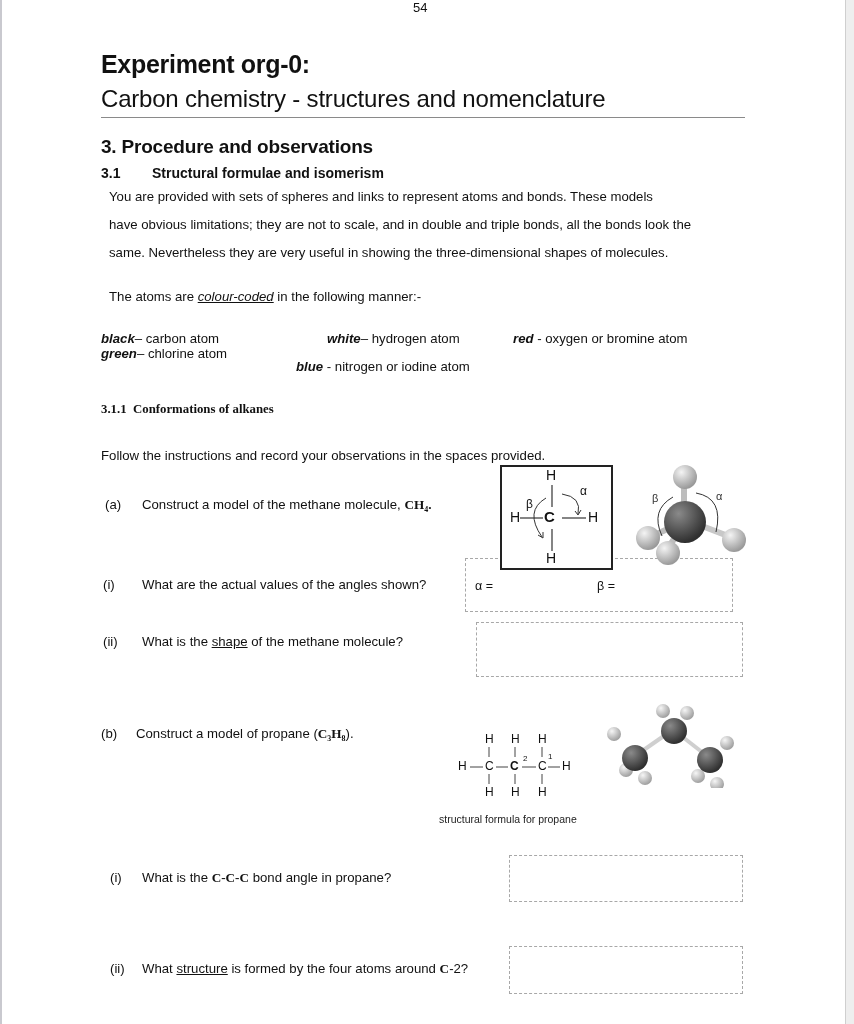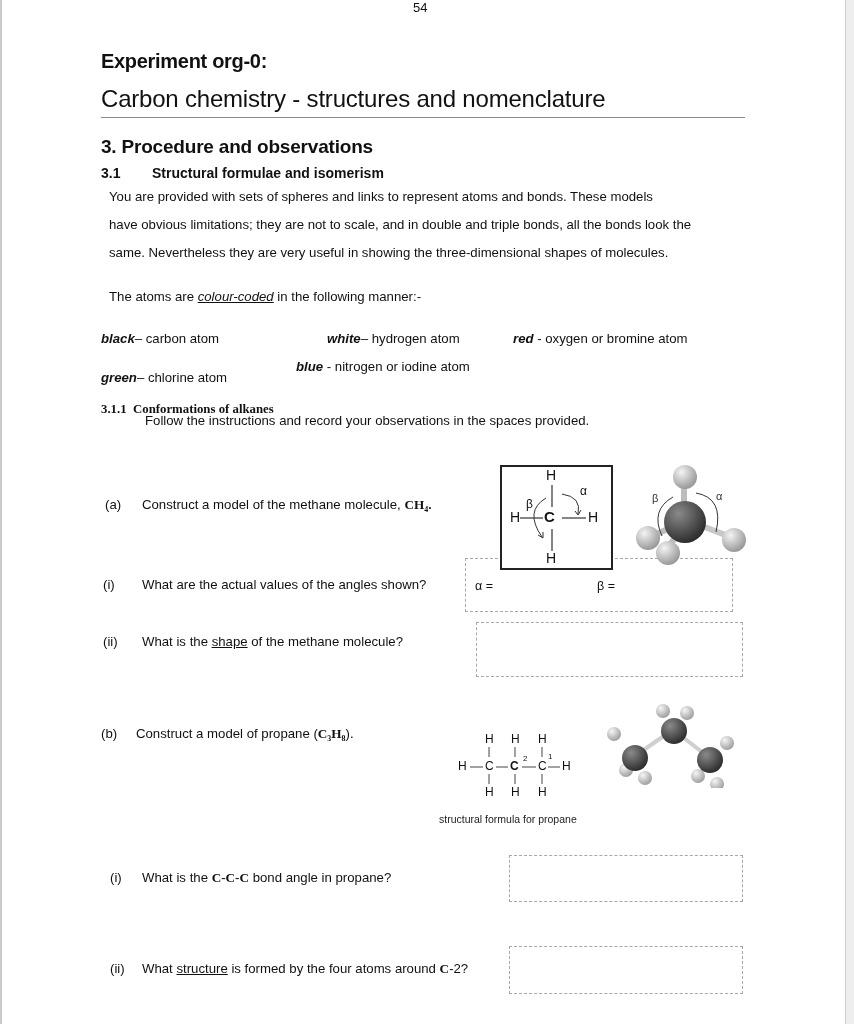--- a/index.html
+++ b/index.html
@@ -6,21 +6,21 @@
     body {
       width: 854px; height: 1024px; overflow: hidden; position: relative;
       background: #ffffff;
       font-family: "Liberation Sans", "DejaVu Sans", sans-serif;
       color: #111;
     }
     .edge-left { position: absolute; left: 0; top: 0; width: 2px; height: 1024px; background: #c9c9cf; }
     .edge-right { position: absolute; left: 845px; top: 0; width: 9px; height: 1024px; background: #eeeeee; border-left: 1px solid #cfcfcf; }
     .abs { position: absolute; white-space: nowrap; }
     .page-num { left: 413px; top: 0px; font-size: 13px; }
-    .title1 { left: 101px; top: 50px; font-size: 20px; font-weight: bold; letter-spacing: -0.3px; }
+    .title1 { left: 101px; top: 50px; font-size: 25px; font-weight: bold; letter-spacing: -0.3px; }
     .title2 { left: 101px; top: 85px; font-size: 24px; letter-spacing: -0.2px; }
     .title-rule { position: absolute; left: 101px; top: 117px; width: 644px; height: 1px; background: #8a8a8a; }
     .h3 { left: 101px; top: 136px; font-size: 19px; font-weight: bold; letter-spacing: -0.2px; }
     .h31 { left: 101px; top: 165px; font-size: 14px; font-weight: bold; }
     .h31 .num { display: inline-block; width: 51px; }
     .para { left: 109px; font-size: 13.2px; }
     .body13 { font-size: 13.2px; }
     .ital-u { font-style: italic; text-decoration: underline; }
     .bi { font-weight: bold; font-style: italic; }
     .bold { font-weight: bold; font-family: Liberation Serif, serif; }
@@ -58,31 +58,31 @@
 
 <div class="abs body13" style="left:101px; top:331px;">
   <span class="bi">black</span><span>– </span><span>carbon atom</span>
 </div>
 <div class="abs body13" style="left:306px; top:331px;margin-left:21px;">
   <span class="bi">white</span><span>– </span><span>hydrogen atom</span>
 </div>
 <div class="abs body13" style="left:513px; top:331px;">
   <span class="bi">red</span><span> - </span><span>oxygen or bromine atom</span>
 </div>
-<div class="abs body13" style="left:101px; top:370px;">
+<div class="abs body13" style="left:101px; top:346px;">
   <span class="bi">green</span><span>– </span><span>chlorine atom</span>
 </div>
 <div class="abs body13" style="left:296px; top:359px;">
   <span class="bi">blue</span><span> - </span><span>nitrogen or iodine atom</span>
 </div>
 
 <div class="abs body13 bold" style="left:101px; top:402px; font-size:12.8px;">
   <span>3.1.1</span>&nbsp;&nbsp;<span>Conformations of alkanes</span>
 </div>
-<div class="abs body13" style="left:101px; top:413px;margin-left:44px;">Follow the instructions and record your observations in the spaces provided.</div>
+<div class="abs body13" style="left:101px; top:448px;">Follow the instructions and record your observations in the spaces provided.</div>
 
 <div class="abs body13" style="left:105px; top:497px;">(a)</div>
 <div class="abs body13" style="left:142px; top:497px;">
   <span>Construct a model of the methane molecule, </span><span class="bold">CH₄.</span>
 </div>
 
 <div class="box" style="left:465px; top:558px; width:266px; height:52px;">
   <span class="box-inner-label" style="left:9px; top:20px;">α =</span>
   <span class="box-inner-label" style="left:131px; top:20px;">β =</span>
 </div>

